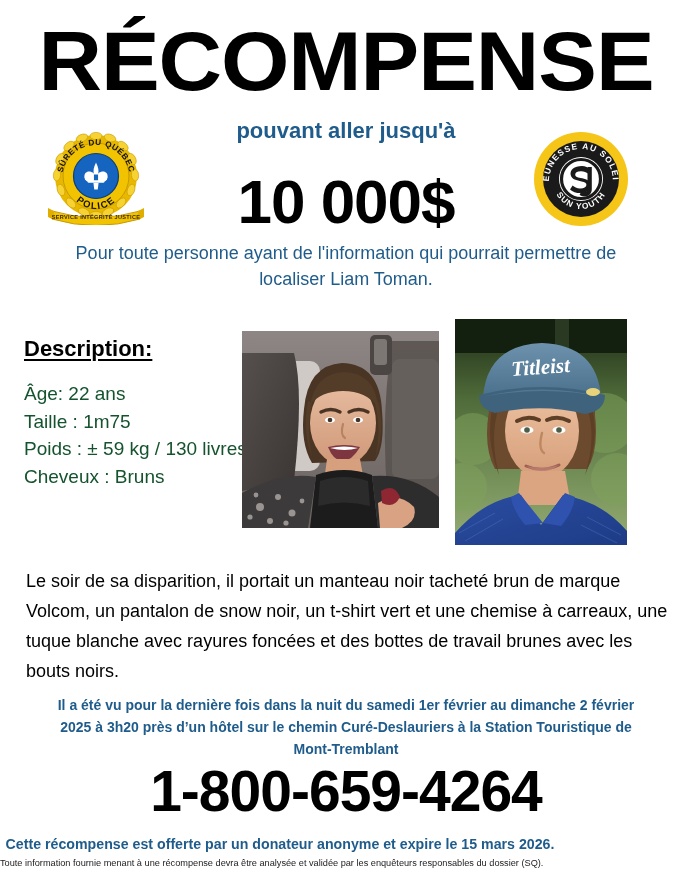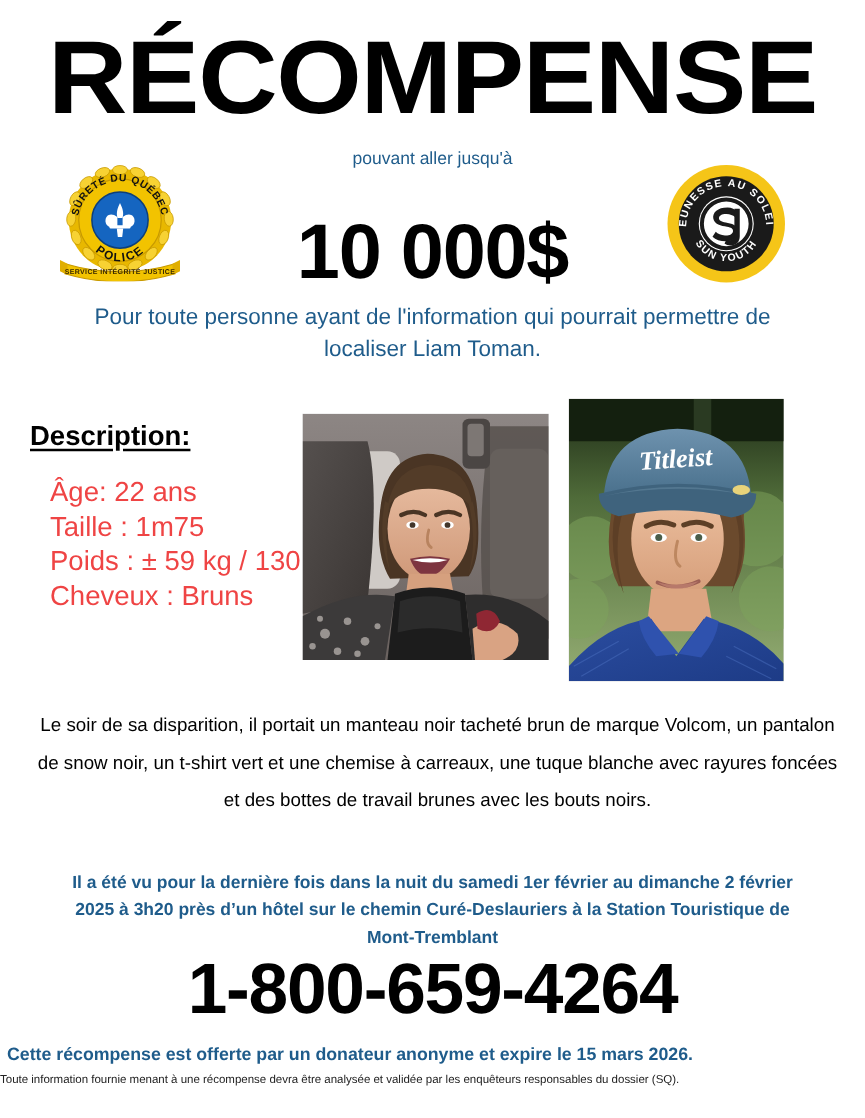--- a/index.html
+++ b/index.html
@@ -56,23 +56,23 @@
     height: 96px;
   }
 
   
   .reward-pre {
     position: absolute;
     top: 118px;
     left: 0;
     width: 692px;
     text-align: center;
-    font-size: 14px;
+    font-size: 22px;
     color: #1f5c8b;
-    font-weight: normal;
+    font-weight: bold;
   }
   .reward-amount {
     position: absolute;
     top: 146px;
     left: 0;
     width: 692px;
     text-align: center;
     font-weight: bold;
     font-size: 62px;
     line-height: 70px;
@@ -102,24 +102,23 @@
     font-weight: bold;
     text-decoration: underline;
     text-underline-offset: 3px;
     color: #000;
   }
   .desc-list {
     position: absolute;
     top: 380px;
     left: 24px;
     width: 212px;
-    font-size: 22px;
+    font-size: 19px;
     line-height: 27.5px;
-    color: #ef4444;
-    margin-left: 16px;
+    color: #14532d;
   }
   .desc-list div { white-space: nowrap; }
 
   
   .photo {
     position: absolute;
     overflow: hidden;
     background: #cfcfcf;
   }
   .photo-left {
@@ -135,24 +134,24 @@
     height: 226px;
   }
   .photo svg { display: block; width: 100%; height: 100%; }
 
   
   .clothing {
     position: absolute;
     top: 566px;
     left: 26px;
     width: 648px;
-    font-size: 15px;
+    font-size: 18px;
     line-height: 30px;
     color: #000;
-    text-align: center;
+    text-align: left;
   }
 
   
   .lastseen {
     position: absolute;
     top: 694px;
     left: 44px;
     width: 604px;
     text-align: center;
     font-size: 14px;

